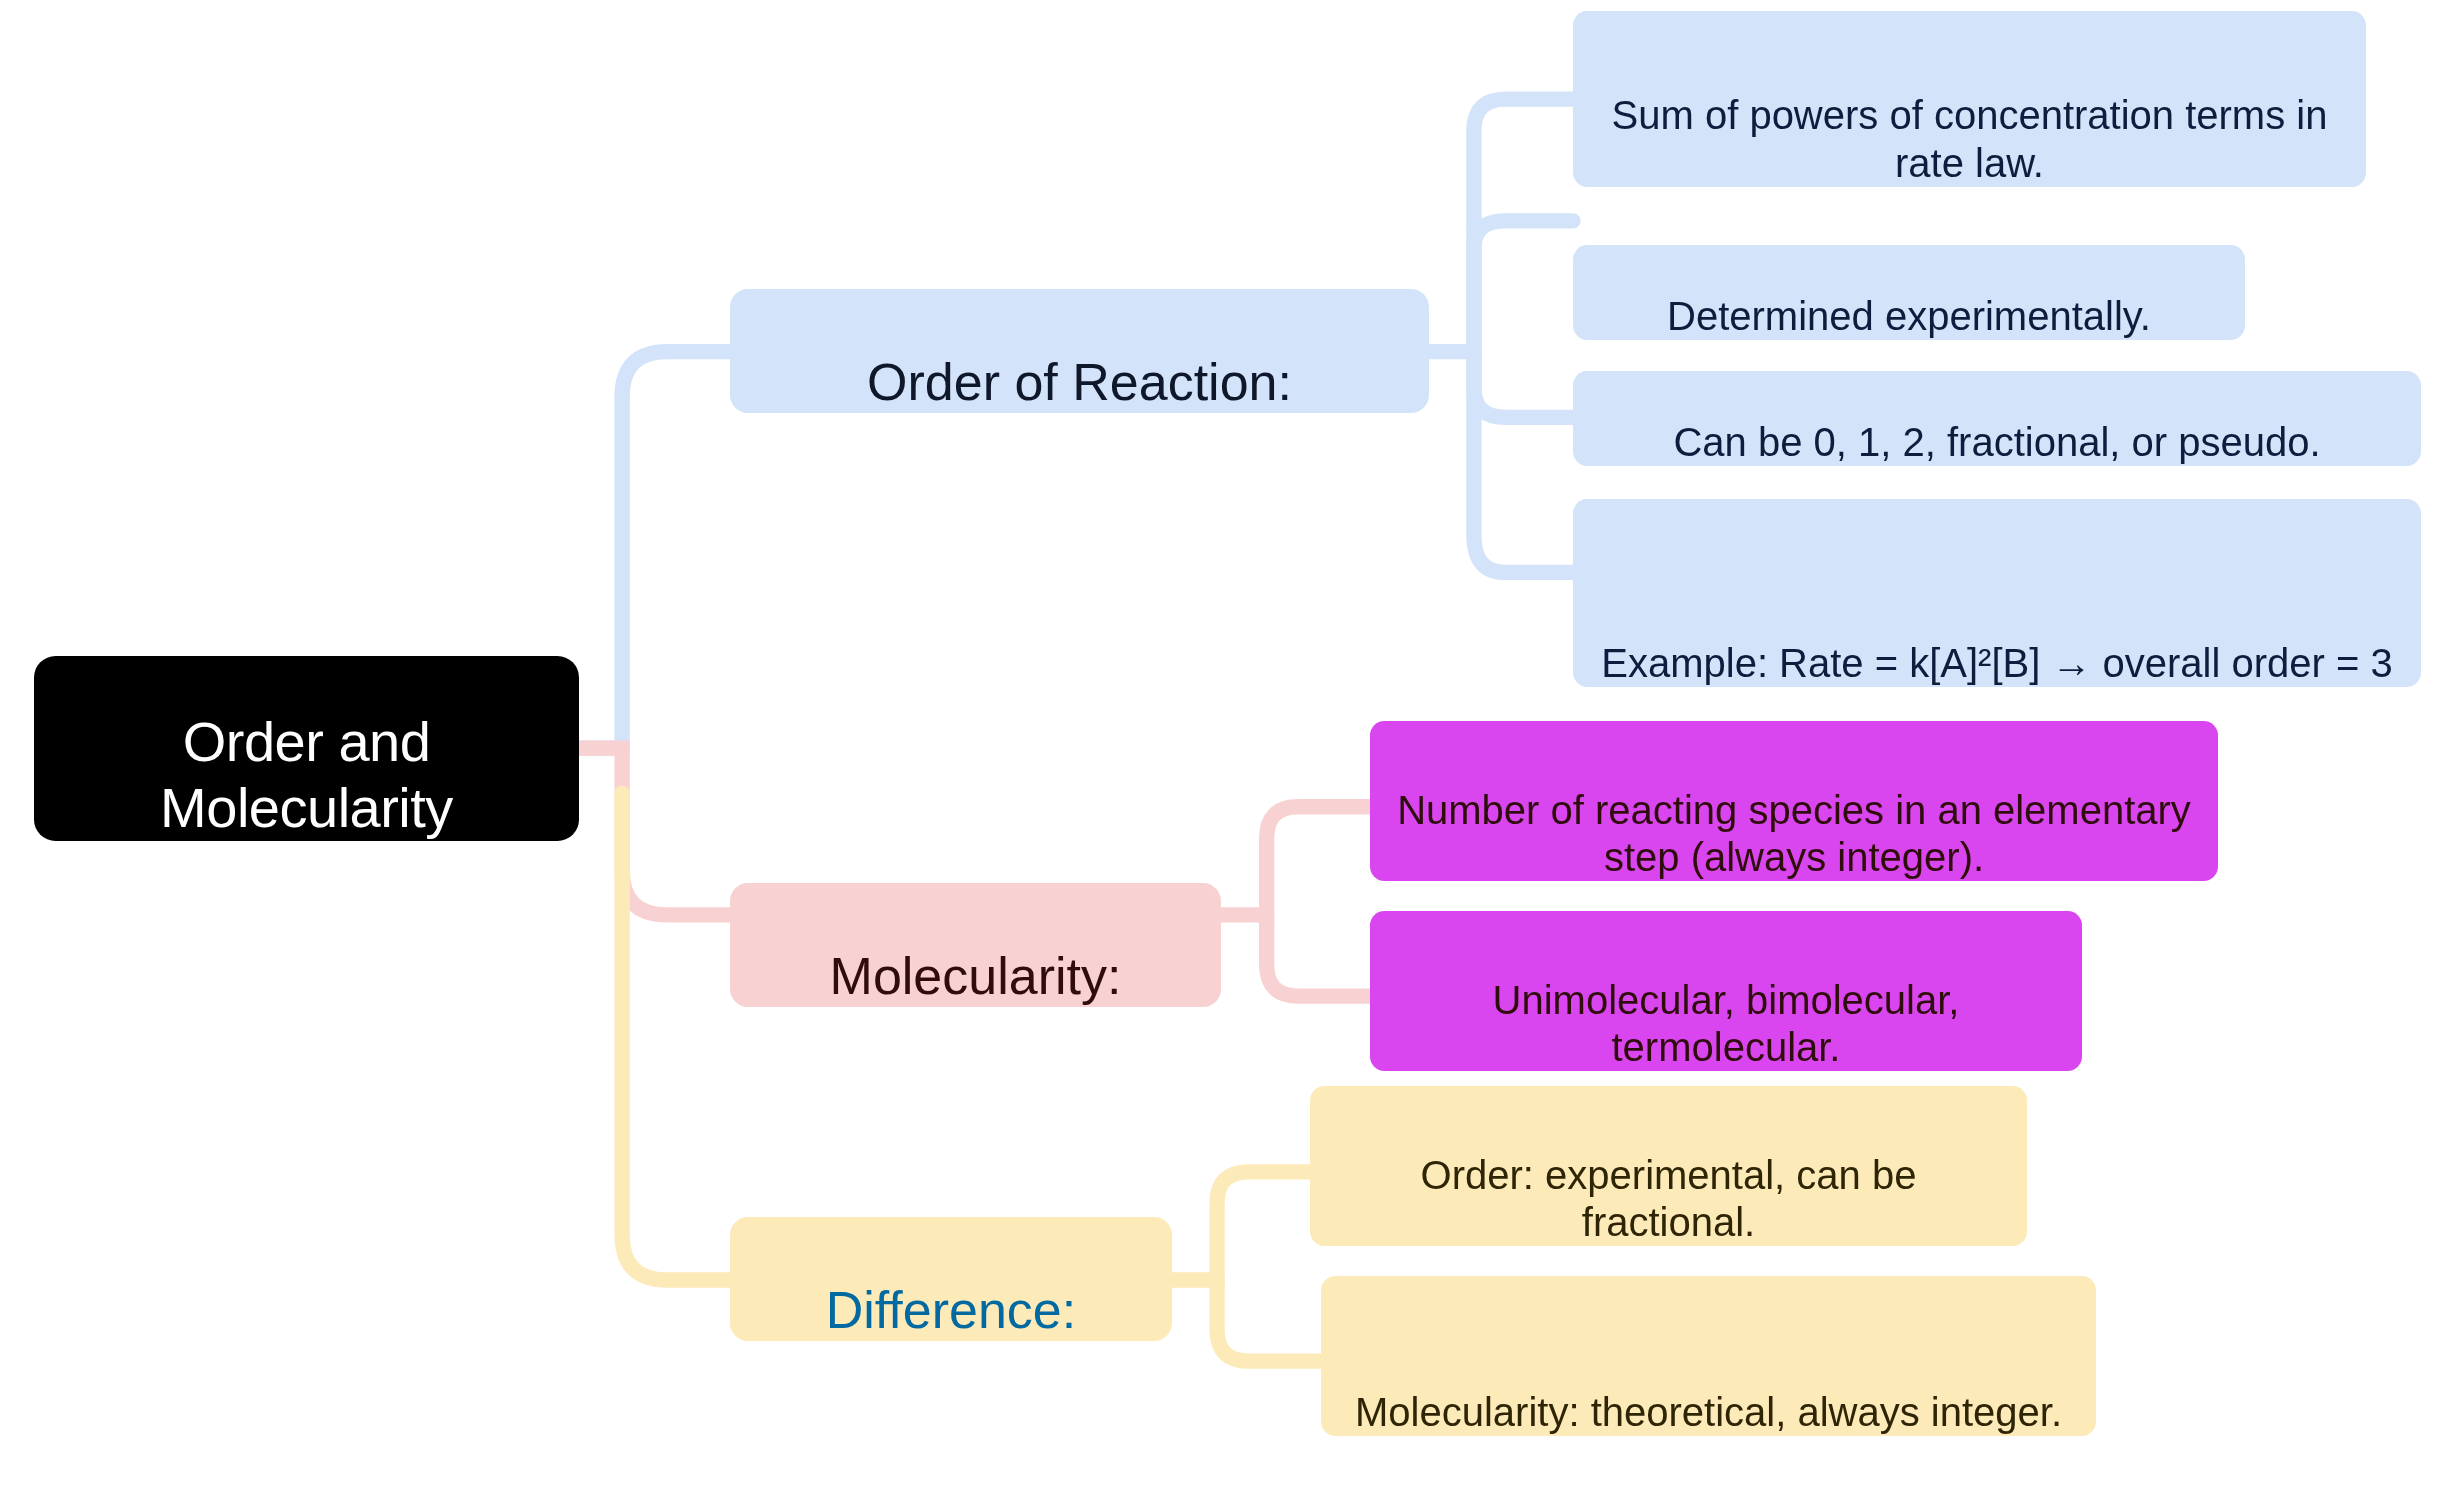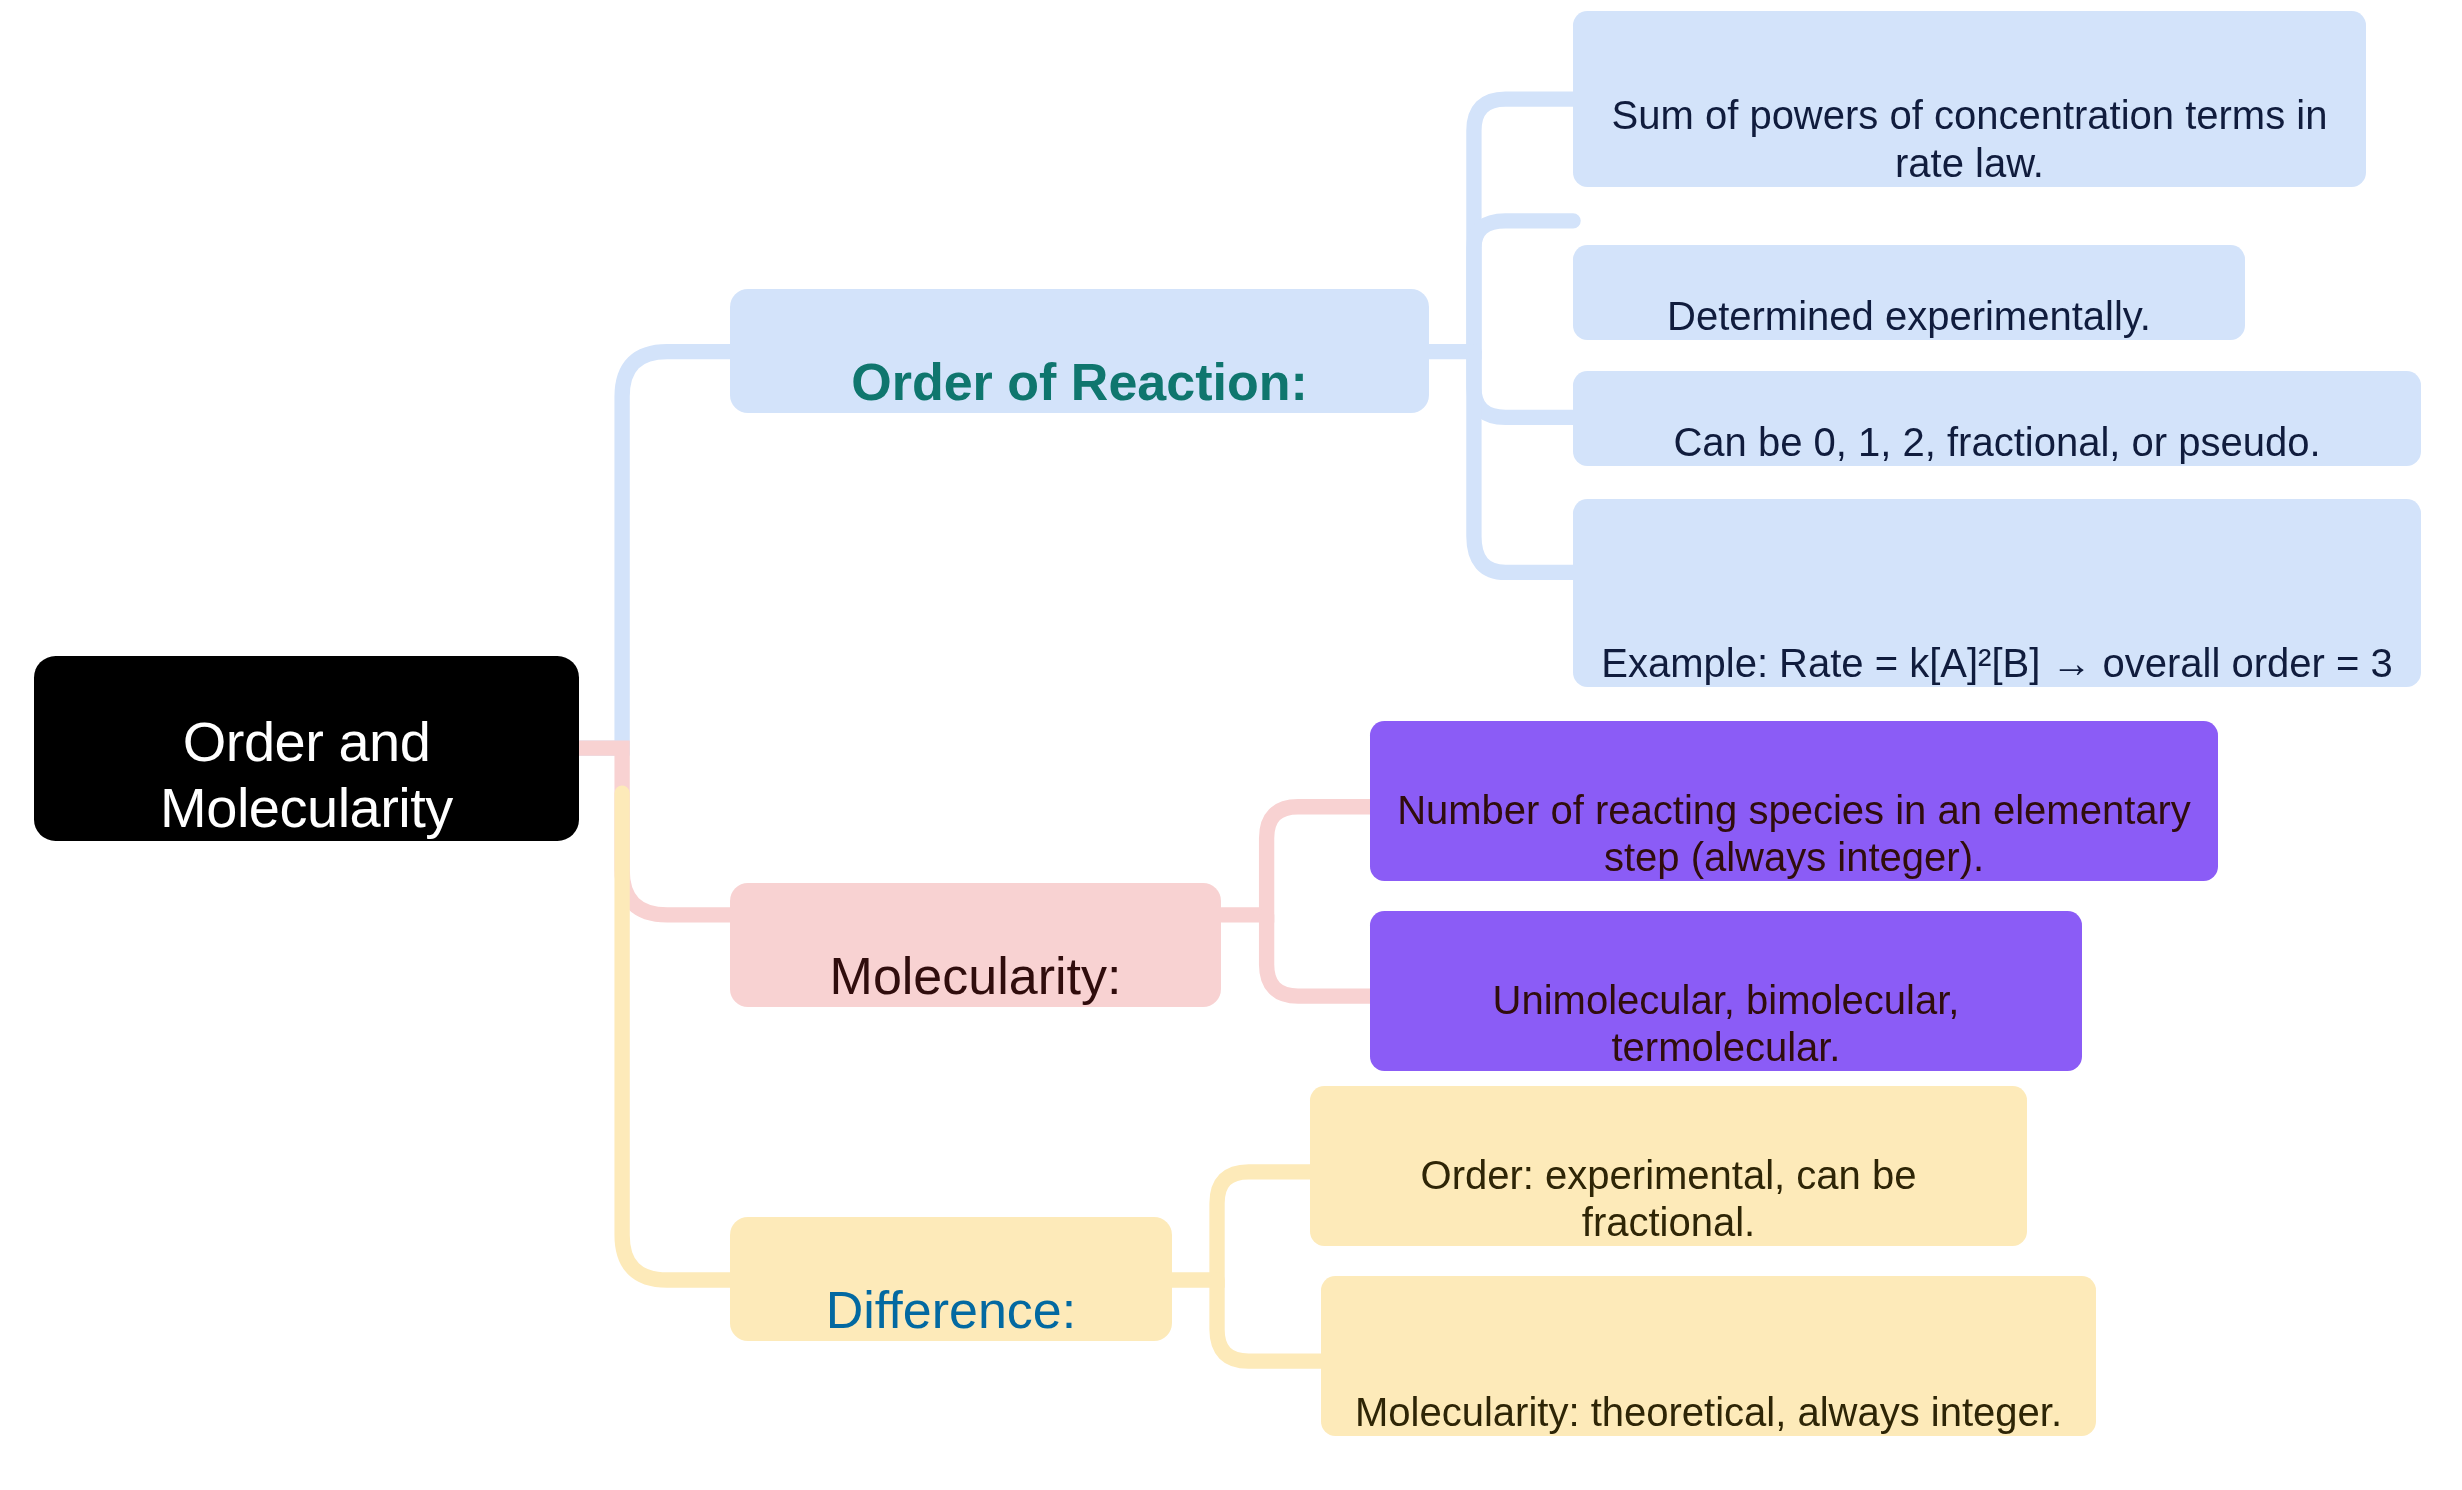--- a/index.html
+++ b/index.html
@@ -51,32 +51,32 @@
     border-radius: 21.6px;
     font-size: 56px;
     letter-spacing: -0.5px;
   }
 
   
   .node.branch {
     font-size: 52px;
     border-radius: 18px;
   }
-  .node.branch.blue   { background: #d3e3fa; color: #0f766e; font-weight: bold; }
+  .node.branch.blue   { background: #d3e3fa; color: #0f172a; }
   .node.branch.pink   { background: #f8d2d2; color: #300d0d; margin-top: 31px; }
   .node.branch.yellow { background: #fdeab9; color: #0369a1; }
 
   
   .node.leaf {
     font-size: 40px;
     padding: 0 20px;
     border-radius: 14.4px;
   }
   .node.leaf.blue   { background: #d3e3fa; color: #101c3d; }
-  .node.leaf.pink   { background: #8b5cf6; color: #300d0d; }
+  .node.leaf.pink   { background: #d946ef; color: #300d0d; }
   .node.leaf.yellow { background: #fdeab9; color: #2e2506; }
 
   .node-label {
     display: block;
     width: 100%;
   }
 </style>
 </head>
 <body>
 

